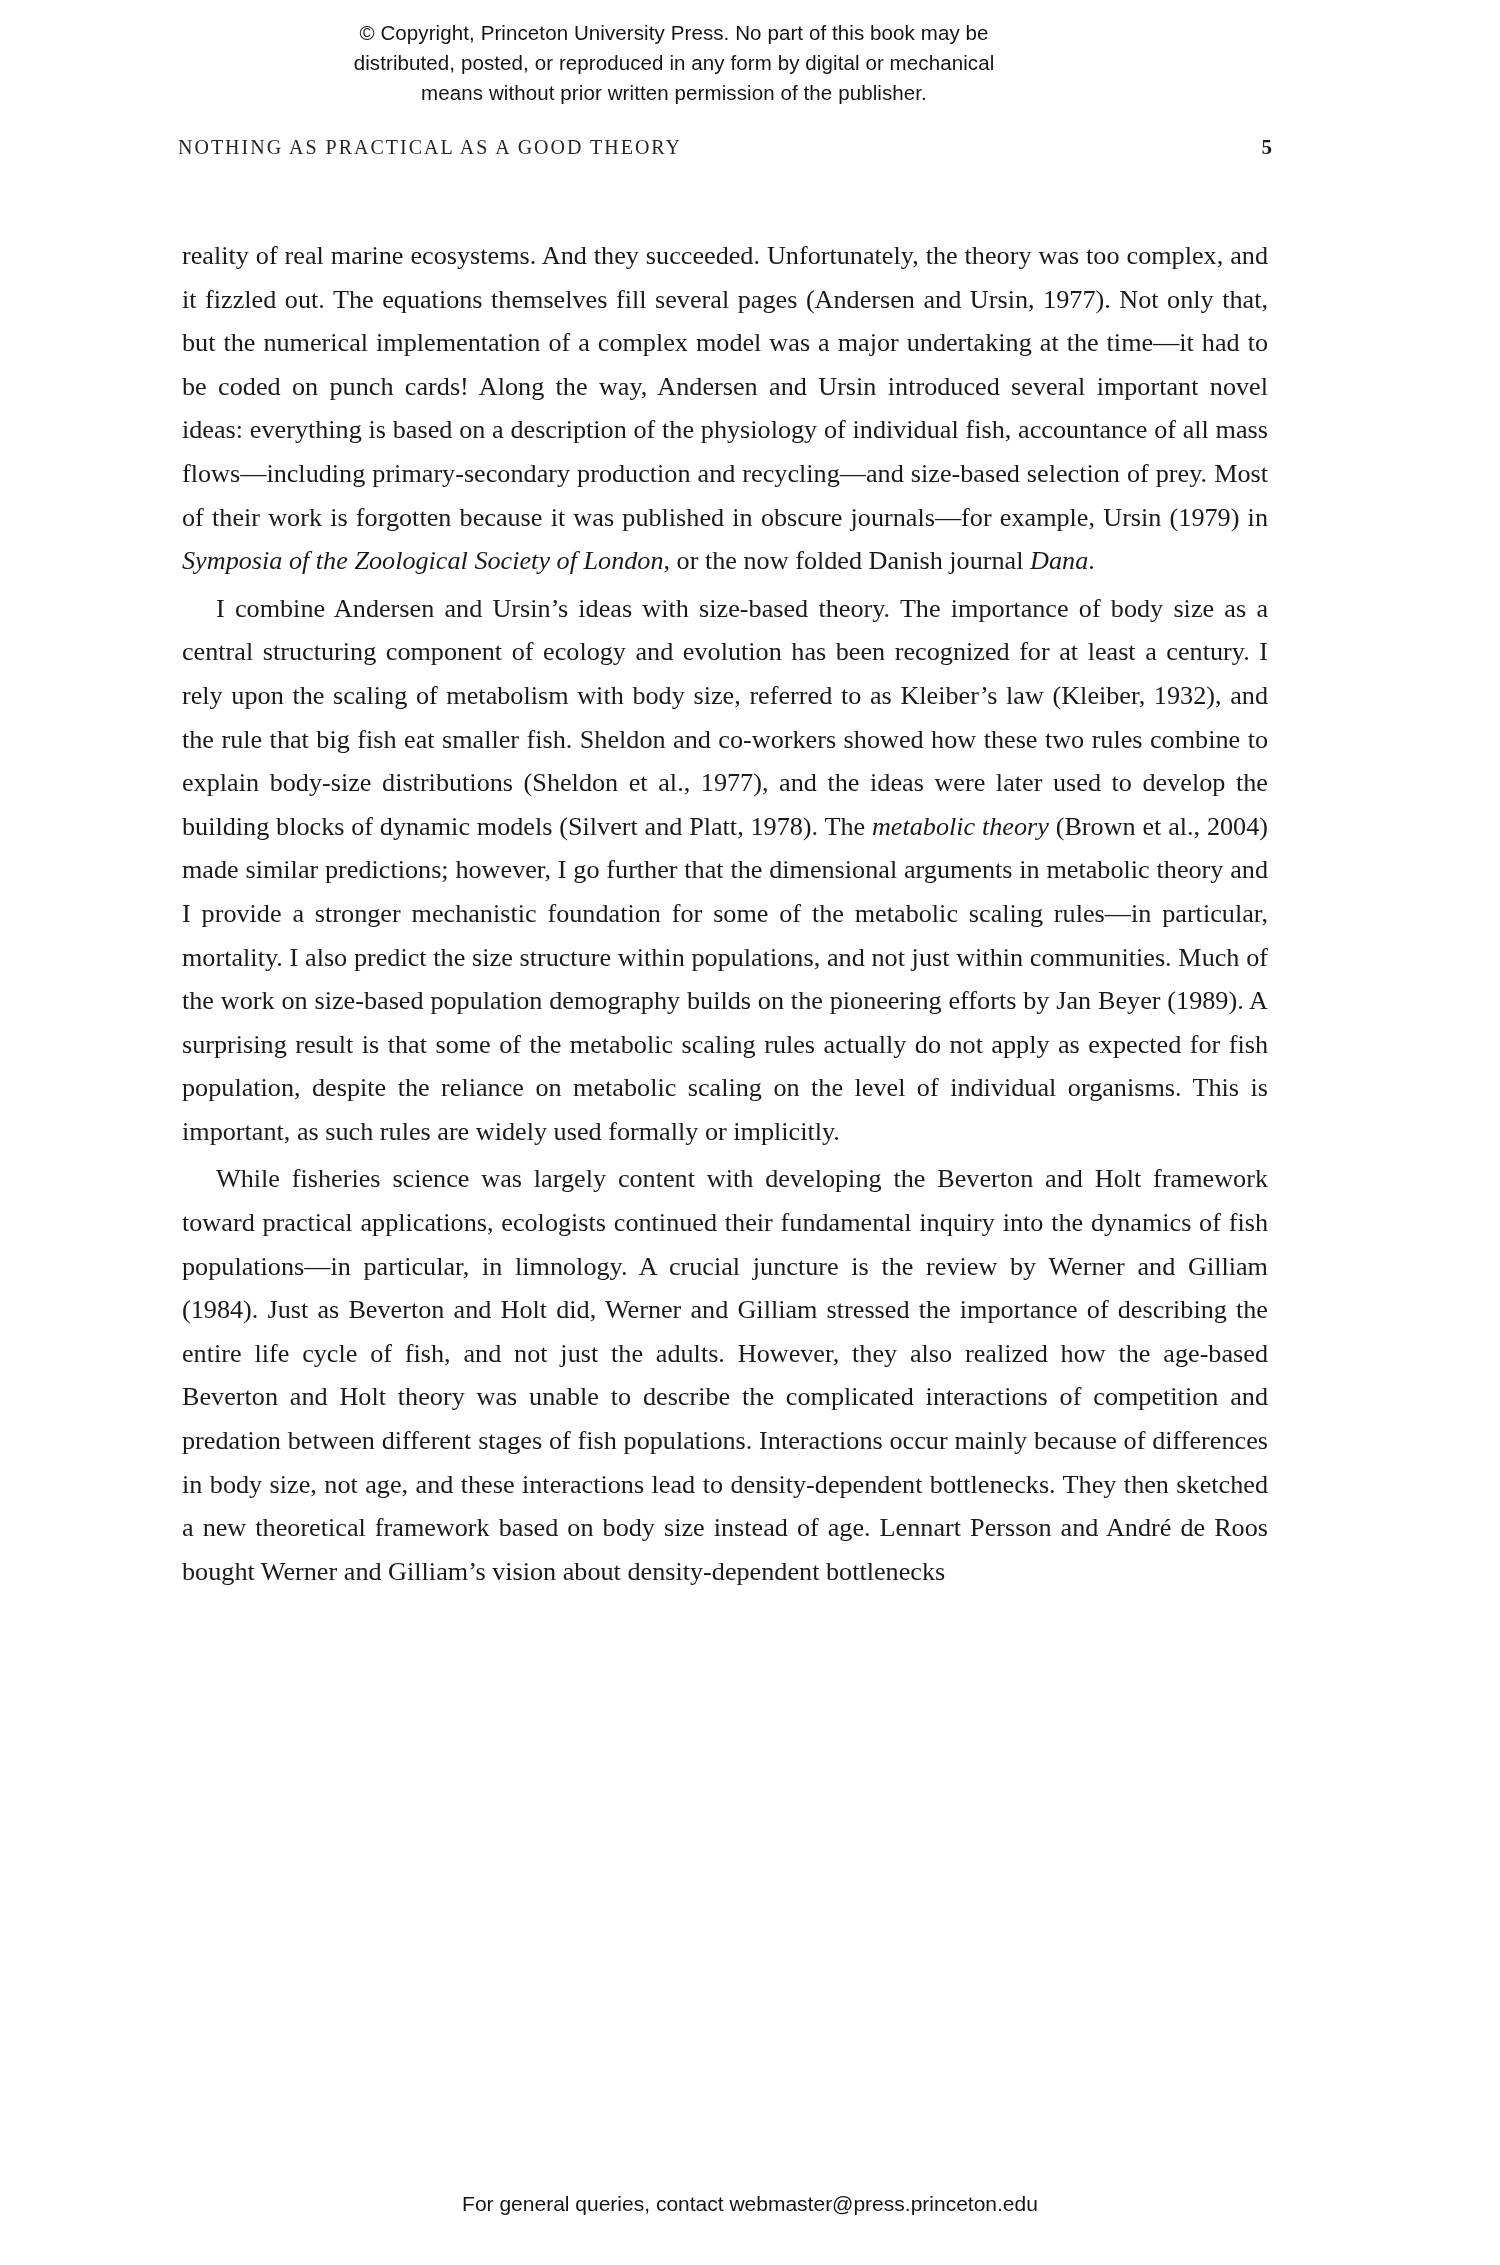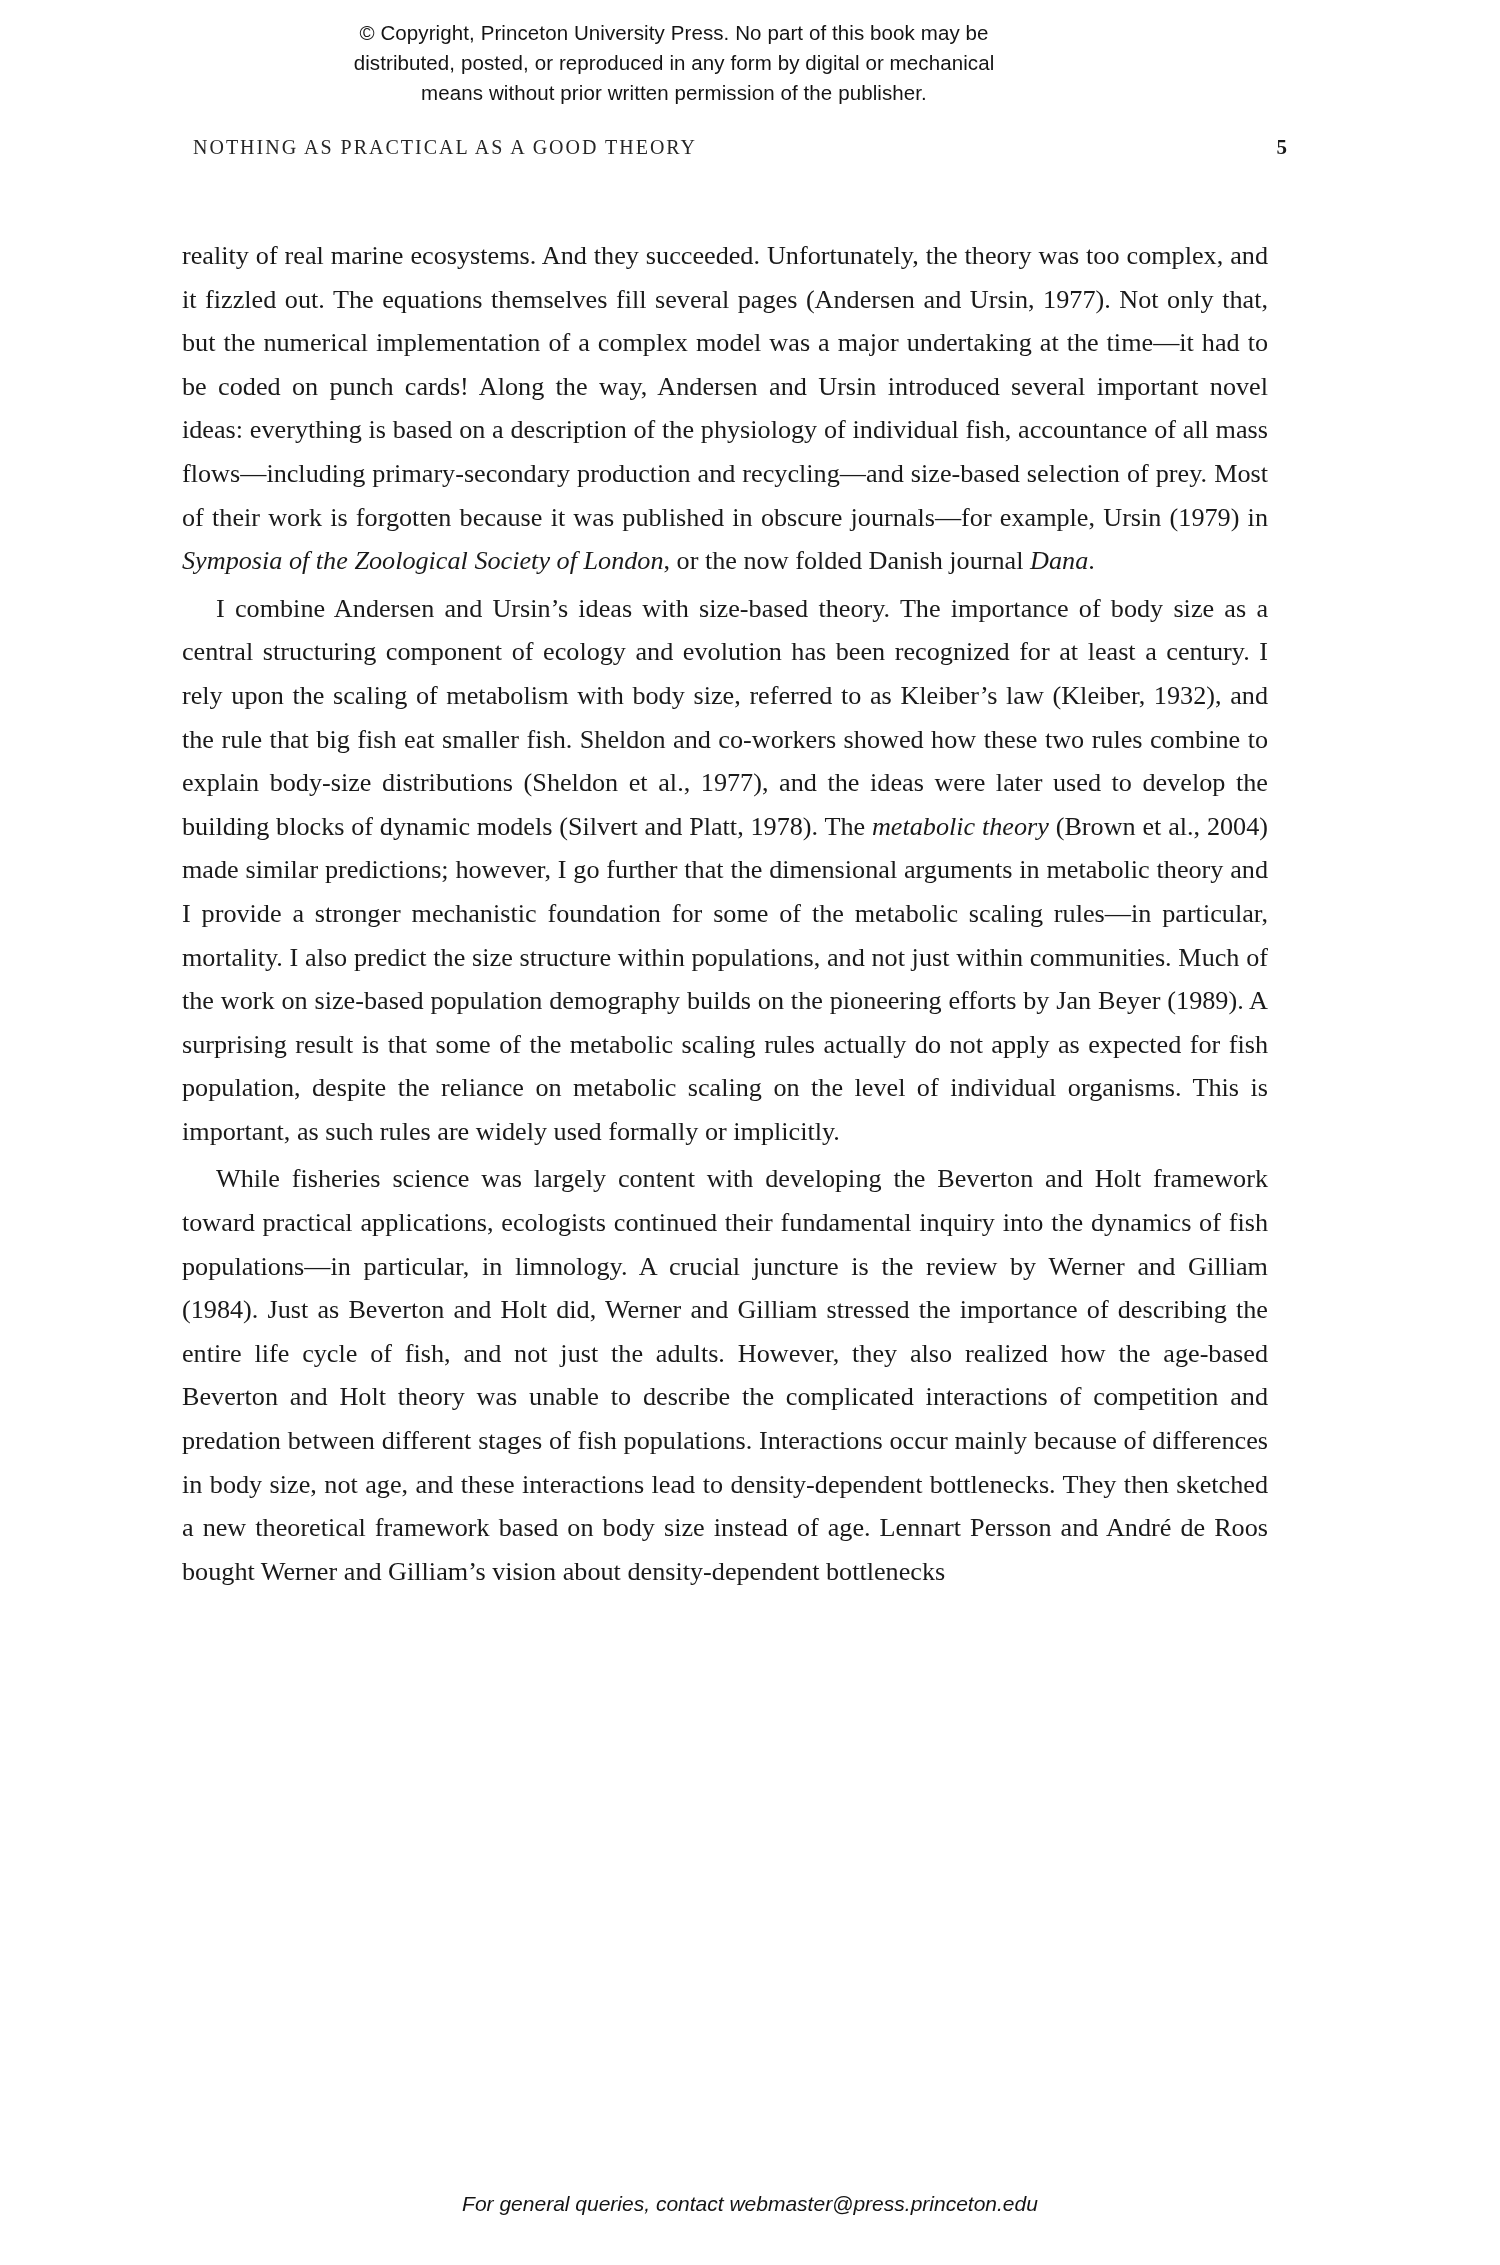--- a/index.html
+++ b/index.html
@@ -28,21 +28,21 @@
     font-size: 20.5px;
     line-height: 30px;
     color: #141414;
     letter-spacing: 0.1px;
   }
   .copyright .cline { display: block; white-space: nowrap; }
 
   
   .running-head {
     position: absolute;
-    left: 193px;
+    left: 178px;
     top: 135px;
     width: 1094px;
     display: flex;
     align-items: baseline;
     justify-content: space-between;
   }
   .running-head .rh-title {
     font-family: "Liberation Serif", "DejaVu Serif", serif;
     font-size: 20px;
     letter-spacing: 2.0px;
@@ -79,21 +79,20 @@
   
   .footer {
     position: absolute;
     left: 0;
     top: 2192px;
     width: 1500px;
     text-align: center;
     font-family: "Liberation Sans", "DejaVu Sans", sans-serif;
     font-size: 21px;
     color: #141414;
-    font-style: italic;
   }
 </style>
 </head>
 <body>
 
 <div class="page">
 
   <div class="copyright">
     <span class="cline">© Copyright, Princeton University Press. No part of this book may be</span>
     <span class="cline">distributed, posted, or reproduced in any form by digital or mechanical</span>

